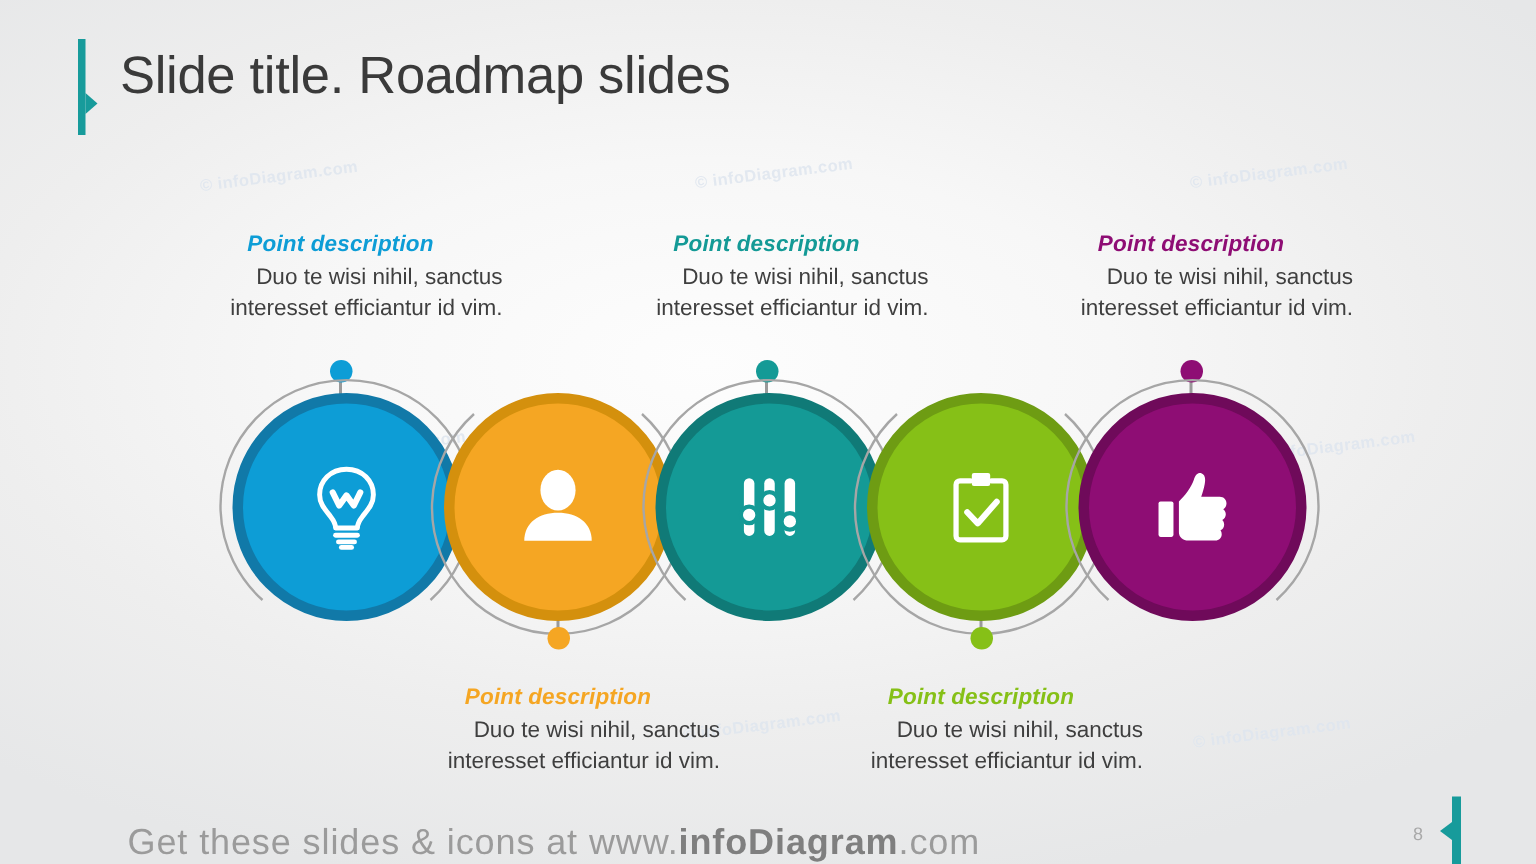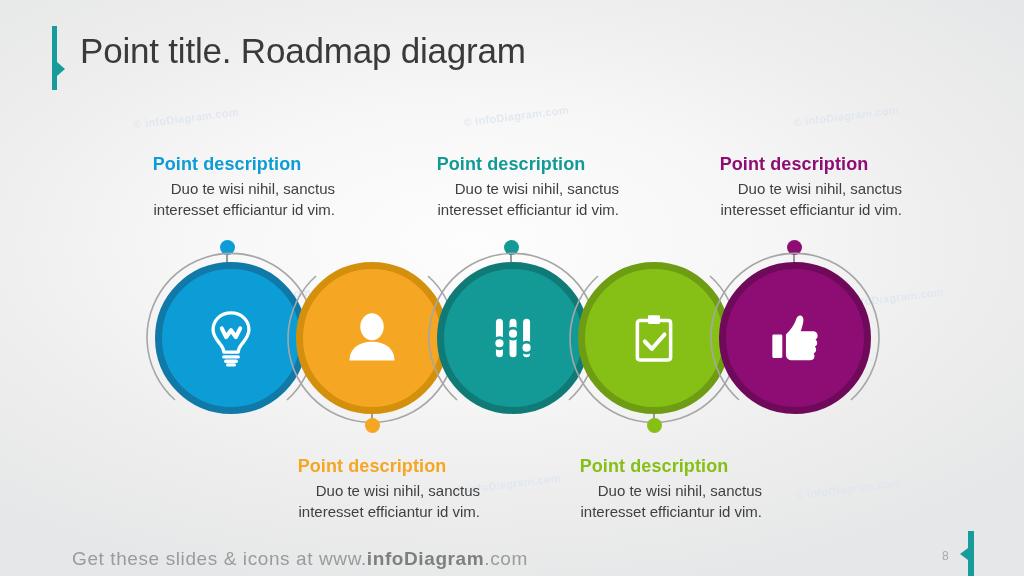--- a/index.html
+++ b/index.html
@@ -106,38 +106,39 @@
     border-radius: 50%;
   }
 
   
   .txt {
     position: absolute;
     width: 216px;
     text-align: center;
   }
   .txt-head {
-    font-size: 18px;
+    font-size: 15px;
     font-weight: bold;
     margin-bottom: 4px;
     letter-spacing: .1px;
+    font-style: italic;
   }
   .txt-body {
     font-size: 15px;
     color: #3f3f3f;
     line-height: 20.5px;
     text-align: right;
   }
 
   
   #footer {
     position: absolute;
-    left: 72px;
+    left: 85px;
     top: 548px;
-    font-size: 19px;
+    font-size: 24px;
     color: #9b9b9b;
     letter-spacing: .6px;
     white-space: nowrap;
   }
   #footer b { color: #7f7f7f; font-weight: bold; }
   #page-num {
     position: absolute;
     left: 942px;
     top: 549px;
     font-size: 12px;
@@ -169,21 +170,21 @@
 
   <div class="wm" style="left:133px;  top:112px;">© infoDiagram.com</div>
   <div class="wm" style="left:463px;  top:110px;">© infoDiagram.com</div>
   <div class="wm" style="left:793px;  top:110px;">© infoDiagram.com</div>
   <div class="wm" style="left:205px;  top:292px;">© infoDiagram.com</div>
   <div class="wm" style="left:838px;  top:292px;">© infoDiagram.com</div>
   <div class="wm" style="left:455px;  top:478px;">© infoDiagram.com</div>
   <div class="wm" style="left:795px;  top:483px;">© infoDiagram.com</div>
 
   <div id="title-bar"></div>
-  <div id="page-title">Point title. Roadmap diagram</div>
+  <div id="page-title">Slide title. Roadmap slides</div>
 
   <div class="txt" style="left:119px; top:154px;">
     <div class="txt-head" style="color:#0d9dd6;">Point description</div>
     <div class="txt-body">Duo te wisi nihil, sanctus interesset efficiantur id vim.</div>
   </div>
   <div class="conn" style="left:226px; top:247px; height:24px;"></div>
   <div class="dot" style="left:220px; top:240px; background:#0d9dd6;"></div>
 
   <div class="node" style="left:155px;">
     <svg class="arc" viewBox="0 0 172 172">

